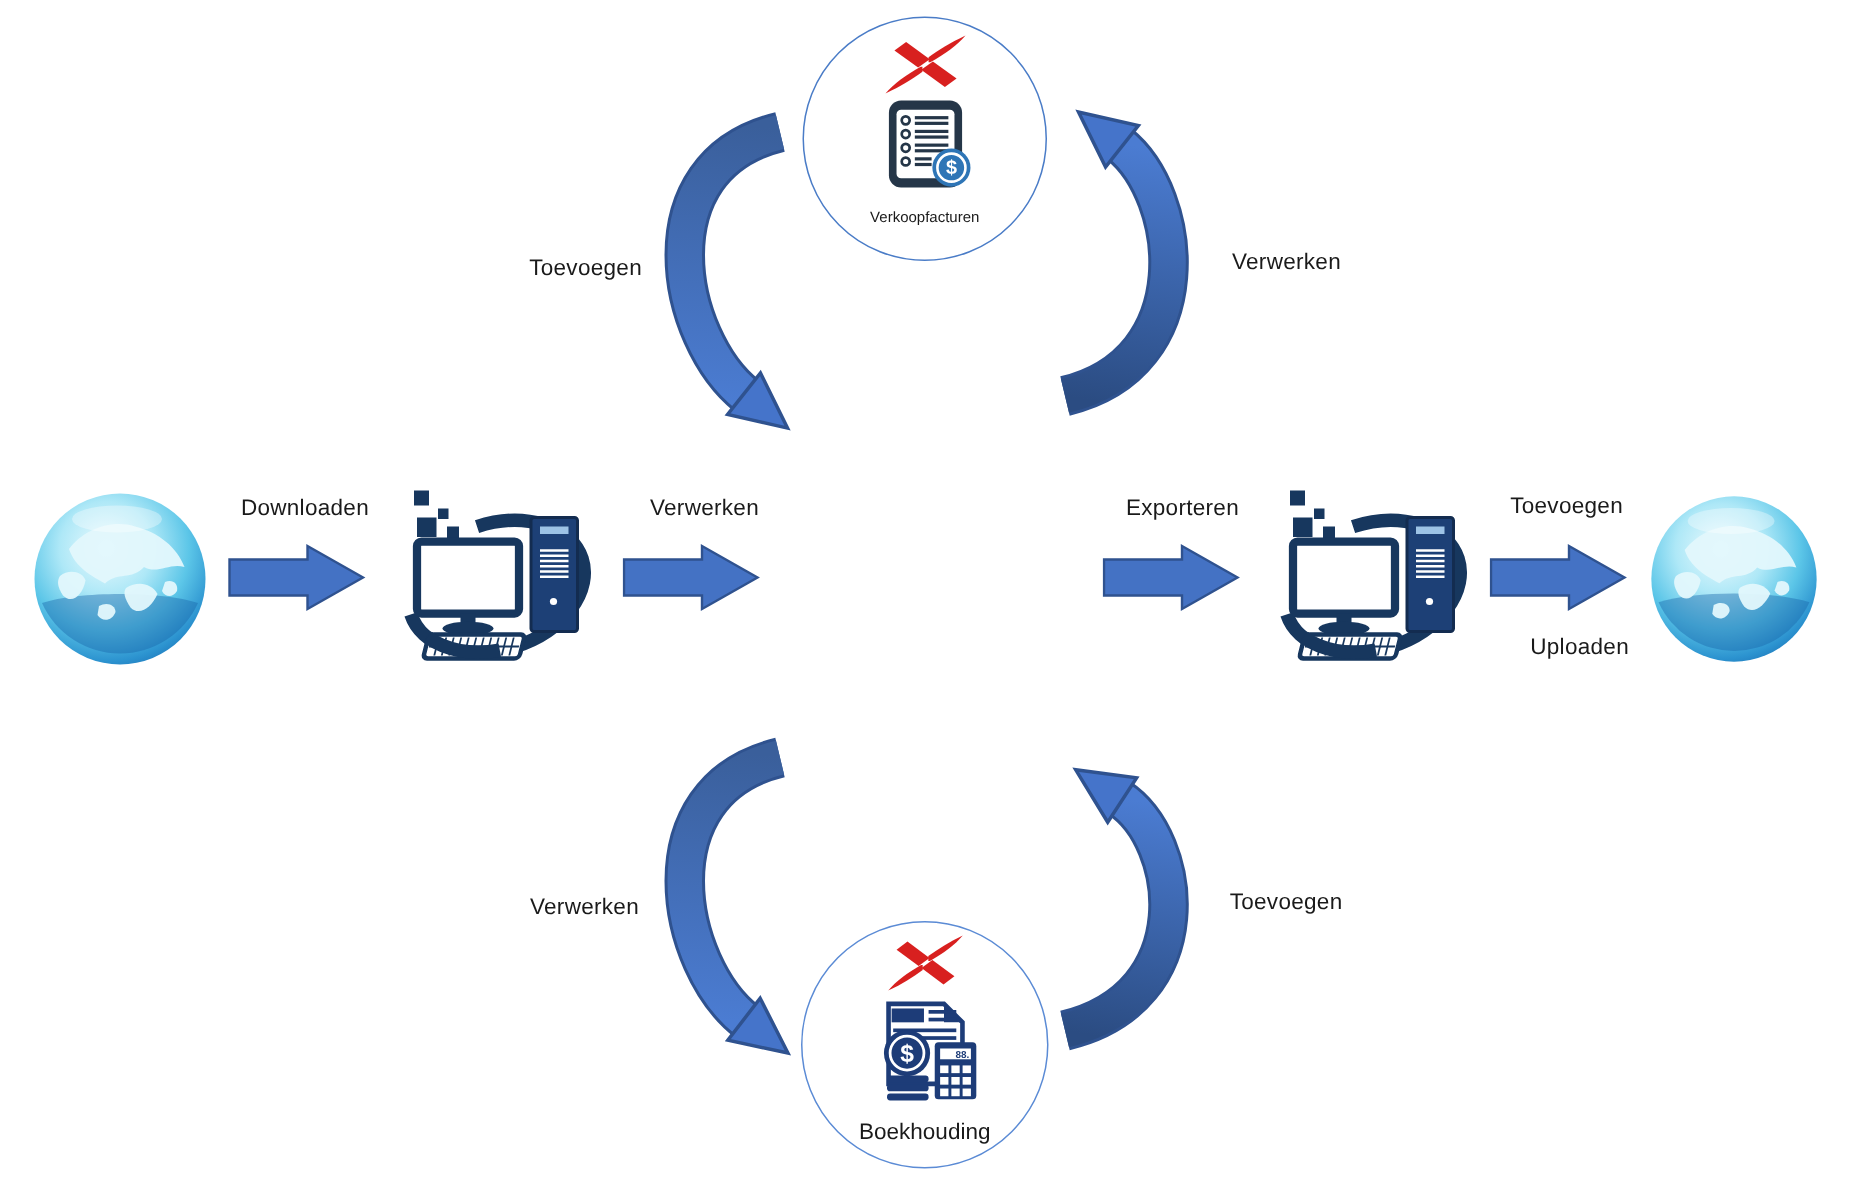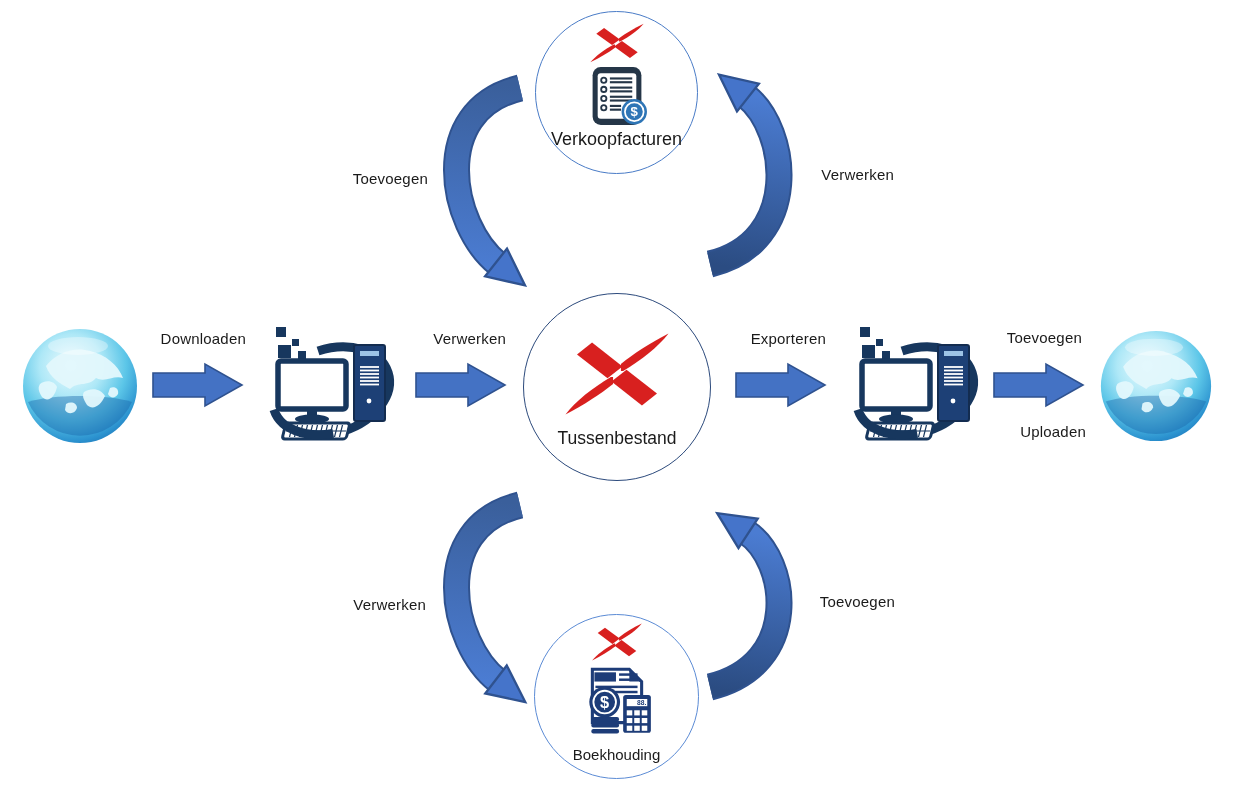--- a/index.html
+++ b/index.html
@@ -32,21 +32,21 @@
     z-index: 4;
   }
   .circle-top    { left: 535px; top: 11px;  width: 163px; height: 163px; border: 1.4px solid #4a7cc7; padding-top: 10px; }
   .circle-center { left: 523px; top: 293px; width: 188px; height: 188px; border: 1.4px solid #2c4a7c; padding-top: 36px; }
   .circle-bottom { left: 534px; top: 614px; width: 165px; height: 165px; border: 1.4px solid #5b8bd5; padding-top: 7px; }
   .node-label {
     color: #1a1a1a;
     text-align: center;
     white-space: nowrap;
   }
-  .label-top    { font-size: 18px; margin-top: 2px; }
+  .label-top    { font-size: 10px; margin-top: 13px; }
   .label-center { font-size: 17.5px; margin-top: 10px; }
   .label-bottom { font-size: 15px;   margin-top: 11px; }
   svg { display: block; }
   .curves-layer { position: absolute; left: 0; top: 0; z-index: 2; }
 </style>
 </head>
 <body>
 
 <svg width="0" height="0" style="position:absolute" aria-hidden="true">
   <defs>
@@ -236,26 +236,20 @@
 
   <svg class="abs" style="left:258px; top:317px;" width="146" height="128" viewBox="0 0 146 128">
       <use href="#computer"></use>
     </svg>
 
   <div class="flow-label" style="left:410px; top:330px; width:96px;">Verwerken</div>
   <svg class="abs" style="left:415px; top:362px;" width="92" height="46" viewBox="0 0 92 46">
       <use href="#blockArrow"></use>
     </svg>
 
-  <div class="node-circle circle-center">
-    <svg width="112" height="88" viewBox="0 0 100 100" preserveAspectRatio="none">
-        <use href="#xlogo"></use>
-      </svg>
-    <div class="node-label label-center">Tussenbestand</div>
-  </div>
 
   <div class="flow-label" style="left:730px; top:330px; width:96px;">Exporteren</div>
   <svg class="abs" style="left:735px; top:362px;" width="92" height="46" viewBox="0 0 92 46">
       <use href="#blockArrow"></use>
     </svg>
 
   <svg class="abs" style="left:842px; top:317px;" width="146" height="128" viewBox="0 0 146 128">
       <use href="#computer"></use>
     </svg>
 

